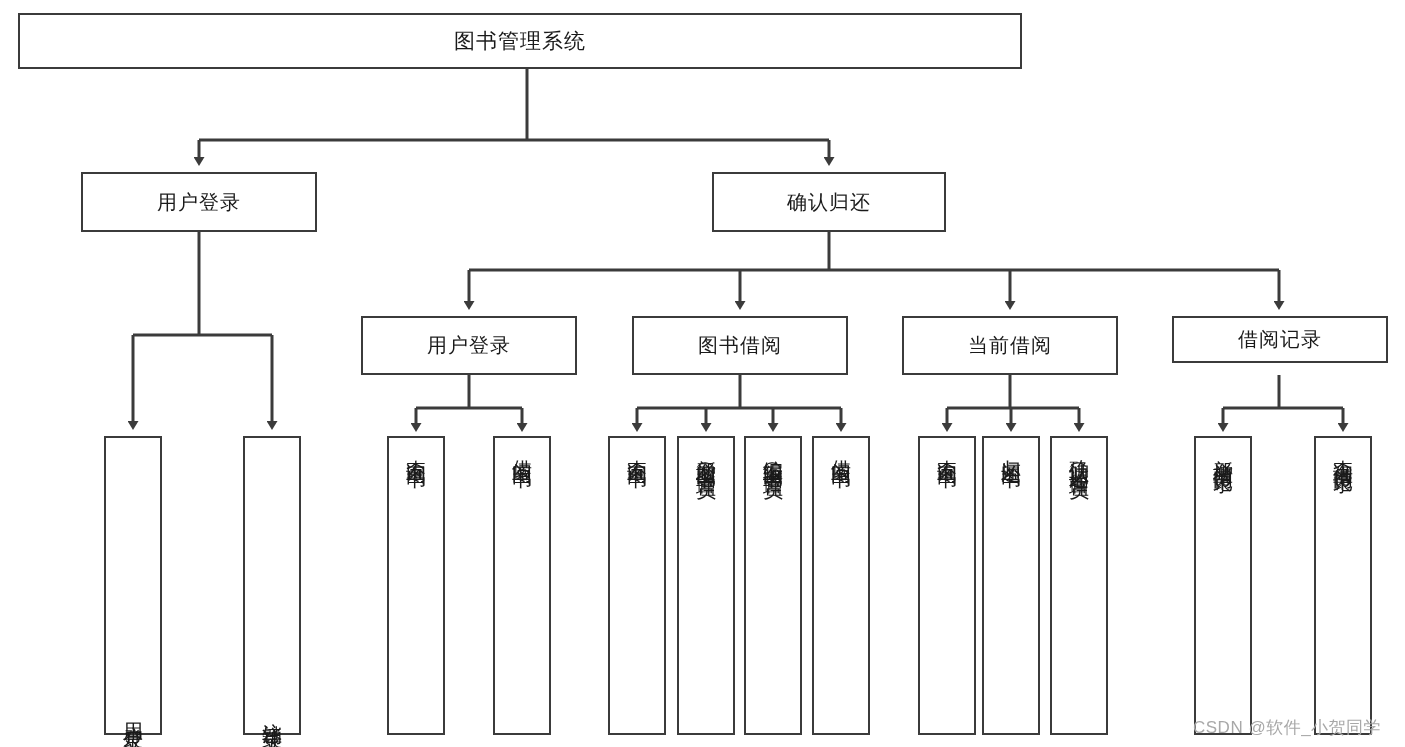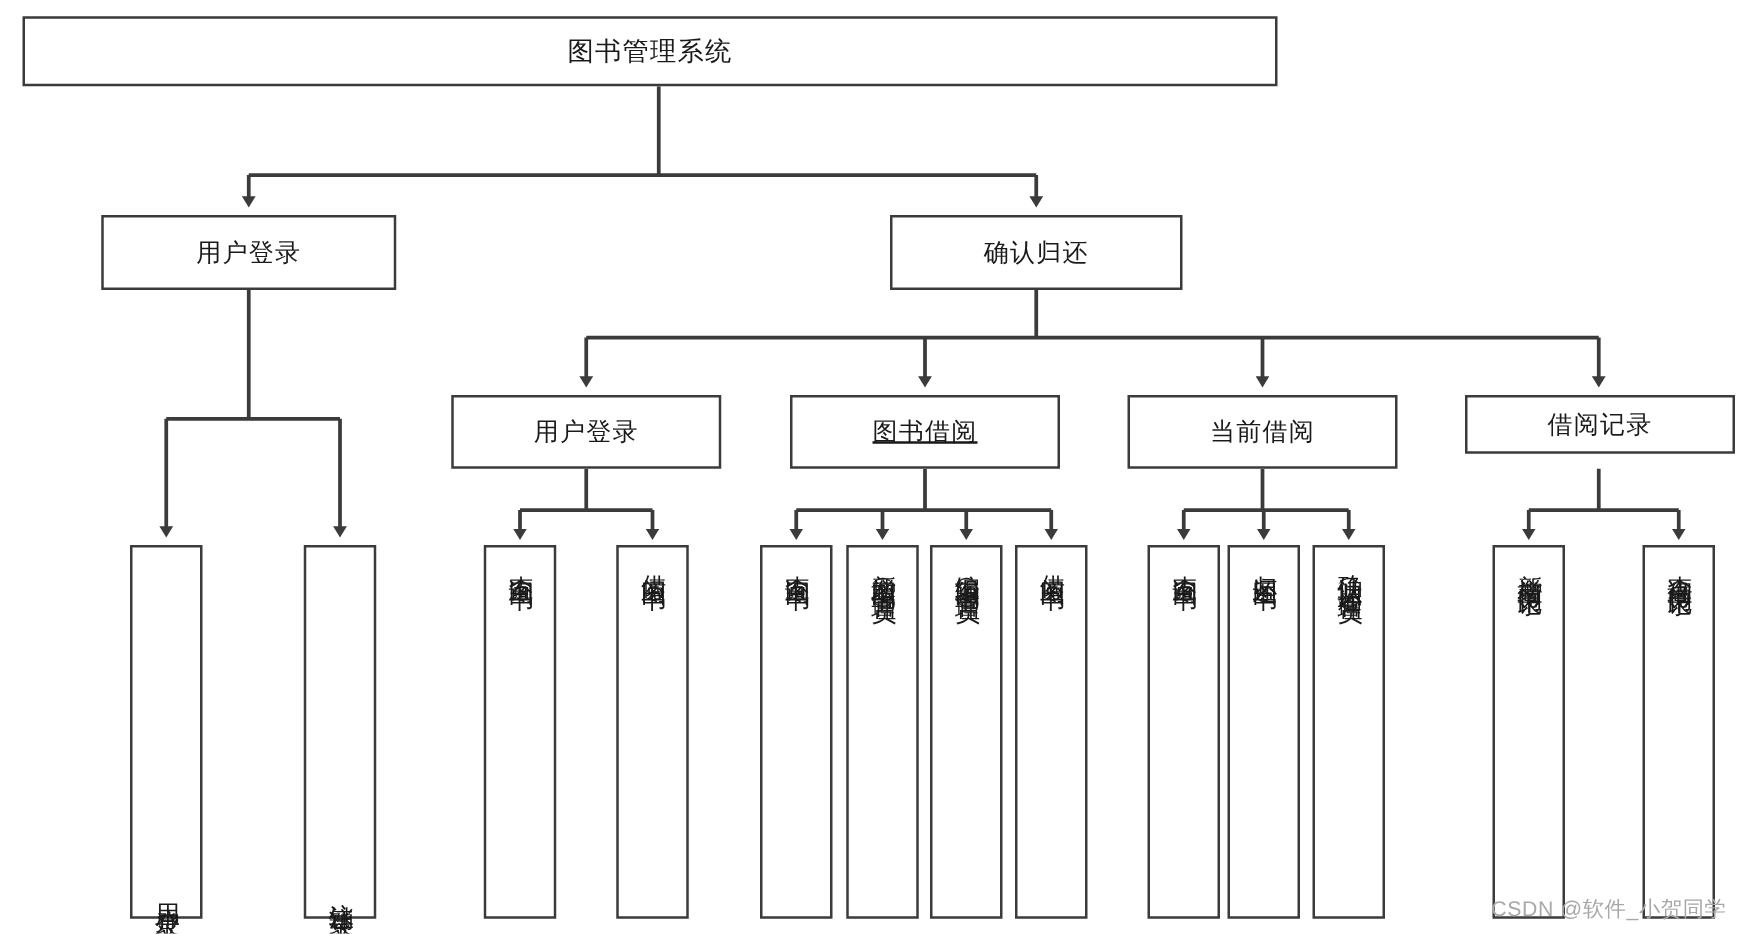--- a/index.html
+++ b/index.html
@@ -125,21 +125,21 @@
       <path d="M1343,408 L1343,424" marker-end="url(#arrow)"></path>
     </g>
   </svg>
 
   <div class="node root" style="left: 18px; top: 13px; width: 1004px; height: 56px;">图书管理系统</div>
 
   <div class="node cat" style="left: 81px; top: 172px; width: 236px; height: 60px;">用户登录</div>
   <div class="node cat" style="left: 712px; top: 172px; width: 234px; height: 60px;">确认归还</div>
 
   <div class="node cat" style="left: 361px; top: 316px; width: 216px; height: 59px;">用户登录</div>
-  <div class="node cat" style="left: 632px; top: 316px; width: 216px; height: 59px; text-decoration: underline;">图书借阅</div>
+  <div class="node cat" style="left: 632px; top: 316px; width: 216px; height: 59px;">图书借阅</div>
   <div class="node cat" style="left: 902px; top: 316px; width: 216px; height: 59px; font-family: Liberation Serif, serif;">当前借阅</div>
   <div class="node cat" style="left: 1172px; top: 316px; width: 216px; height: 47px;">借阅记录</div>
 
   <div class="node leaf anchor-end" style="left: 104px; top: 436px; width: 58px; height: 299px;">用户登录</div>
   <div class="node leaf anchor-end" style="left: 243px; top: 436px; width: 58px; height: 299px;">注销登录</div>
   <div class="node leaf" style="left: 387px; top: 436px; width: 58px; height: 299px;">查询图书</div>
   <div class="node leaf" style="left: 493px; top: 436px; width: 58px; height: 299px;">借阅图书</div>
   <div class="node leaf" style="left: 608px; top: 436px; width: 58px; height: 299px;">查询图书</div>
   <div class="node leaf anchor-start" style="left: 677px; top: 436px; width: 58px; height: 299px;">新增图书（管理员）</div>
   <div class="node leaf anchor-start" style="left: 744px; top: 436px; width: 58px; height: 299px;">编辑图书（管理员）</div>

